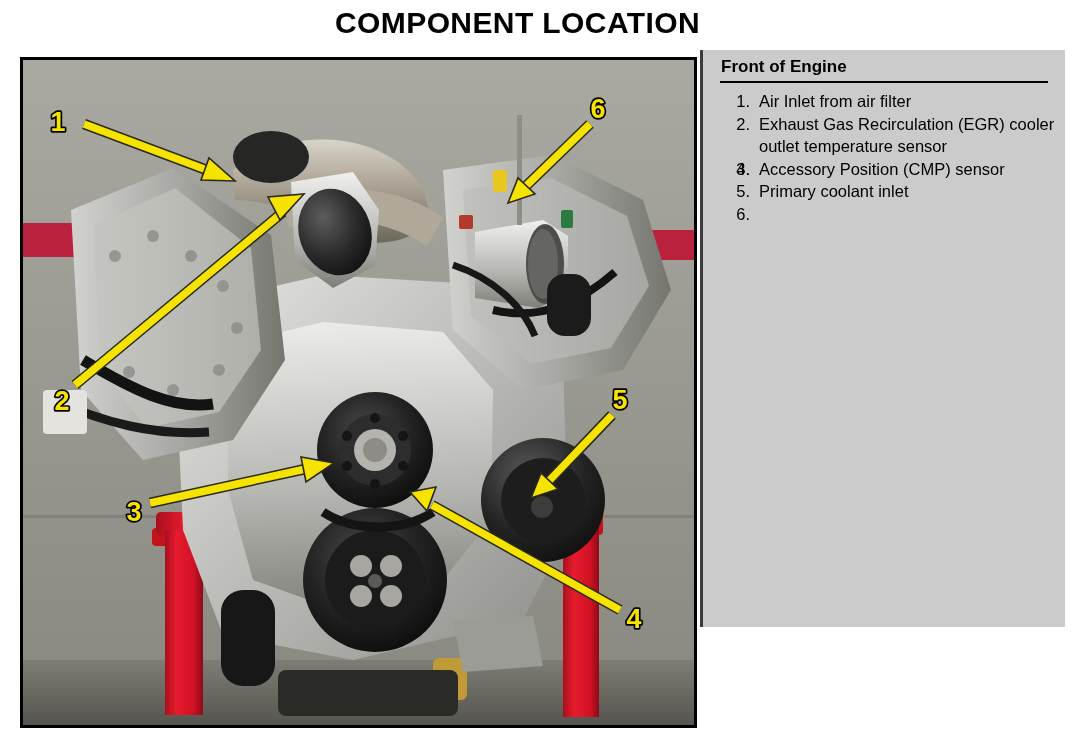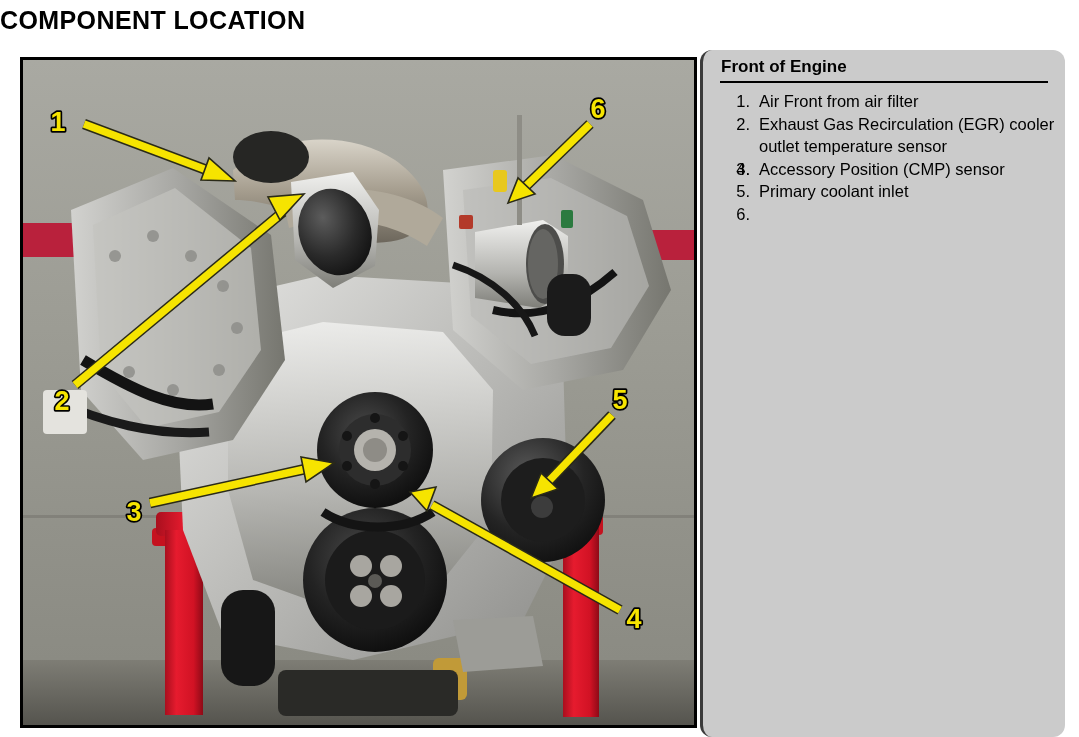--- a/index.html
+++ b/index.html
@@ -14,22 +14,22 @@
     overflow: hidden;
     font-family: "Liberation Sans", sans-serif;
   }
 
   
   #page-title {
     position: absolute;
     left: 0;
     top: 6px;
     width: 700px;
-    text-align: left;
-    font-size: 25px;
+    text-align: right;
+    font-size: 30px;
     font-weight: bold;
     letter-spacing: 0.4px;
     color: #000000;
     font-family: "Liberation Sans", sans-serif;
   }
 
   
   #photo-panel {
     position: absolute;
     left: 20px;
@@ -46,25 +46,24 @@
     width: 100%;
     height: 100%;
   }
 
   
   #legend-panel {
     position: absolute;
     left: 700px;
     top: 50px;
     width: 365px;
-    height: 687px;
+    height: 577px;
     background: #cbcbcb;
     box-sizing: border-box;
     border-left: 3px solid #3b3b3b;
-    border-radius: 12px;
   }
   #legend-heading {
     position: absolute;
     left: 18px;
     top: 7px;
     font-size: 17px;
     font-weight: bold;
     color: #000000;
   }
   #legend-rule {
@@ -337,21 +336,21 @@
     <text class="callout-num" x="598" y="118" text-anchor="middle">6</text>
   </g>
 </svg>
 
 <div id="legend-panel">
   <div id="legend-heading">Front of Engine</div>
   <div id="legend-rule"></div>
   <ul id="legend-list">
     <li>
       <span class="num">1.</span>
-      <span>Air Front from air filter</span>
+      <span>Air Inlet from air filter</span>
     </li>
     <li>
       <span class="num">2.</span>
       <span>Exhaust Gas Recirculation (EGR) cooler outlet temperature sensor</span>
     </li>
     <li>
       <span class="num">3.</span>
     </li>
     <li>
       <span class="num">4.</span>

